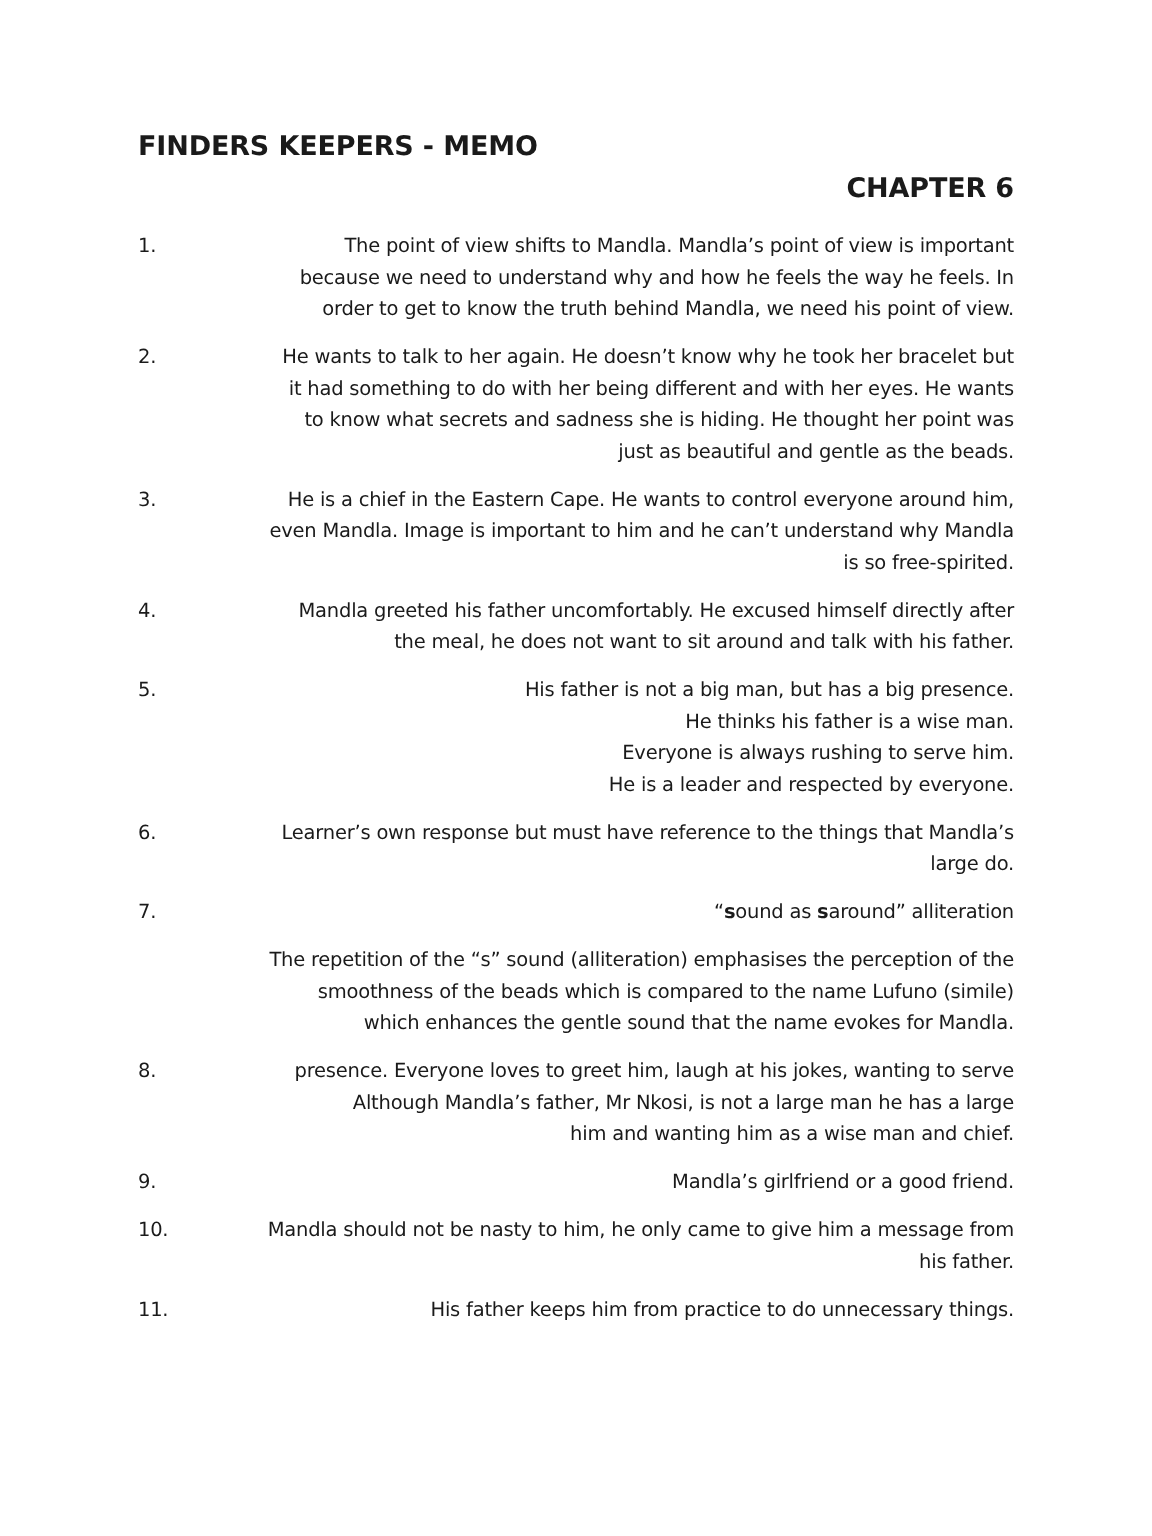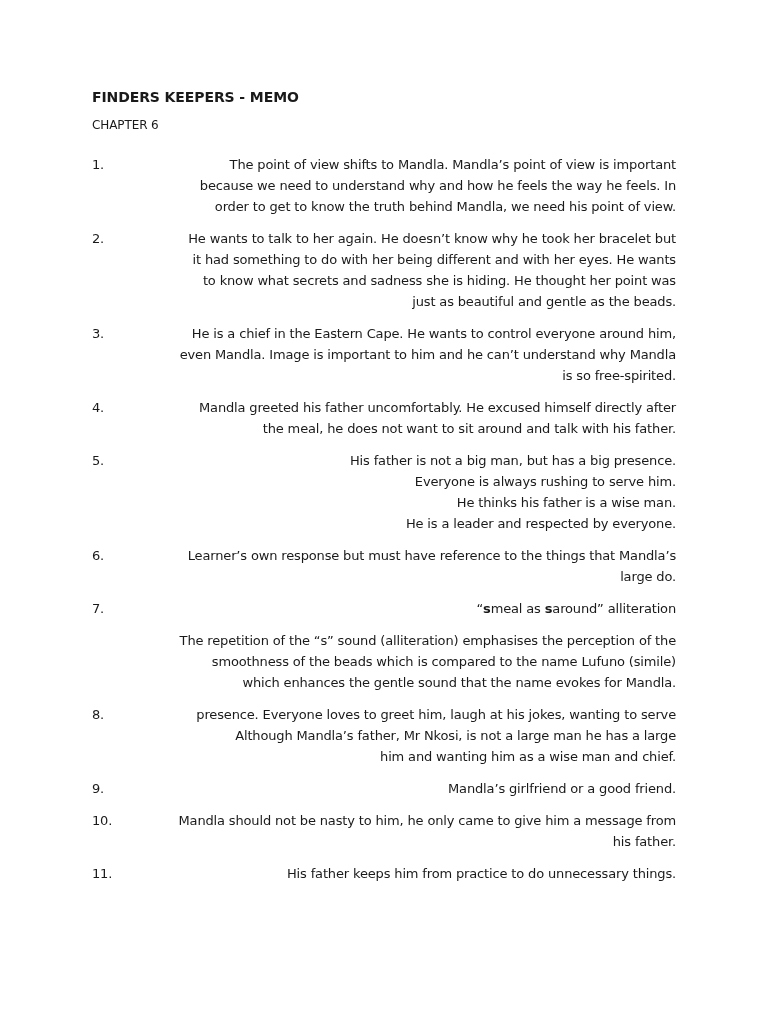--- a/index.html
+++ b/index.html
@@ -21,32 +21,33 @@
     height: 1024px;
     background: #ffffff;
   }
   .doc {
     position: absolute;
     left: 92px;
     top: 90px;
     width: 584px;
   }
   .title {
-    font-size: 14px;
+    font-size: 18px;
     font-weight: bold;
     line-height: 15px;
     margin: 0 0 13px 0;
     letter-spacing: -0.1px;
   }
   .chapter {
-    font-size: 12px;
-    font-weight: normal;
+    font-size: 18px;
+    font-weight: bold;
     line-height: 15px;
     margin: 0 0 21px 0;
     letter-spacing: -0.1px;
+    text-align: right;
   }
   .items {
     font-size: 13px;
     line-height: 21px;
     letter-spacing: -0.15px;
   }
   .item {
     display: flex;
     align-items: flex-start;
   }
@@ -115,40 +116,40 @@
               <div class="line">Mandla greeted his father uncomfortably. He excused himself directly after</div>
               <div class="line">the meal, he does not want to sit around and talk with his father.</div>
             </div>
           </div>
         </div>
         <div class="item">
           <span class="num">5.</span>
           <div class="body">
             <div class="block">
               <div class="line">His father is not a big man, but has a big presence.</div>
+              <div class="line">He thinks his father is a wise man.</div>
               <div class="line">Everyone is always rushing to serve him.</div>
-              <div class="line">He thinks his father is a wise man.</div>
               <div class="line">He is a leader and respected by everyone.</div>
             </div>
           </div>
         </div>
         <div class="item">
           <span class="num">6.</span>
           <div class="body">
             <div class="block">
               <div class="line">Learner’s own response but must have reference to the things that Mandla’s</div>
               <div class="line">large do.</div>
             </div>
           </div>
         </div>
         <div class="item">
           <span class="num">7.</span>
           <div class="body">
             <div class="block">
-              <div class="line"><span>“</span><span class="bold">s</span><span>meal as </span><span class="bold">s</span><span>around” alliteration</span></div>
+              <div class="line"><span>“</span><span class="bold">s</span><span>ound as </span><span class="bold">s</span><span>around” alliteration</span></div>
             </div>
             <div class="block">
               <div class="line">The repetition of the “s” sound (alliteration) emphasises the perception of the</div>
               <div class="line">smoothness of the beads which is compared to the name Lufuno (simile)</div>
               <div class="line">which enhances the gentle sound that the name evokes for Mandla.</div>
             </div>
           </div>
         </div>
         <div class="item">
           <span class="num">8.</span>

